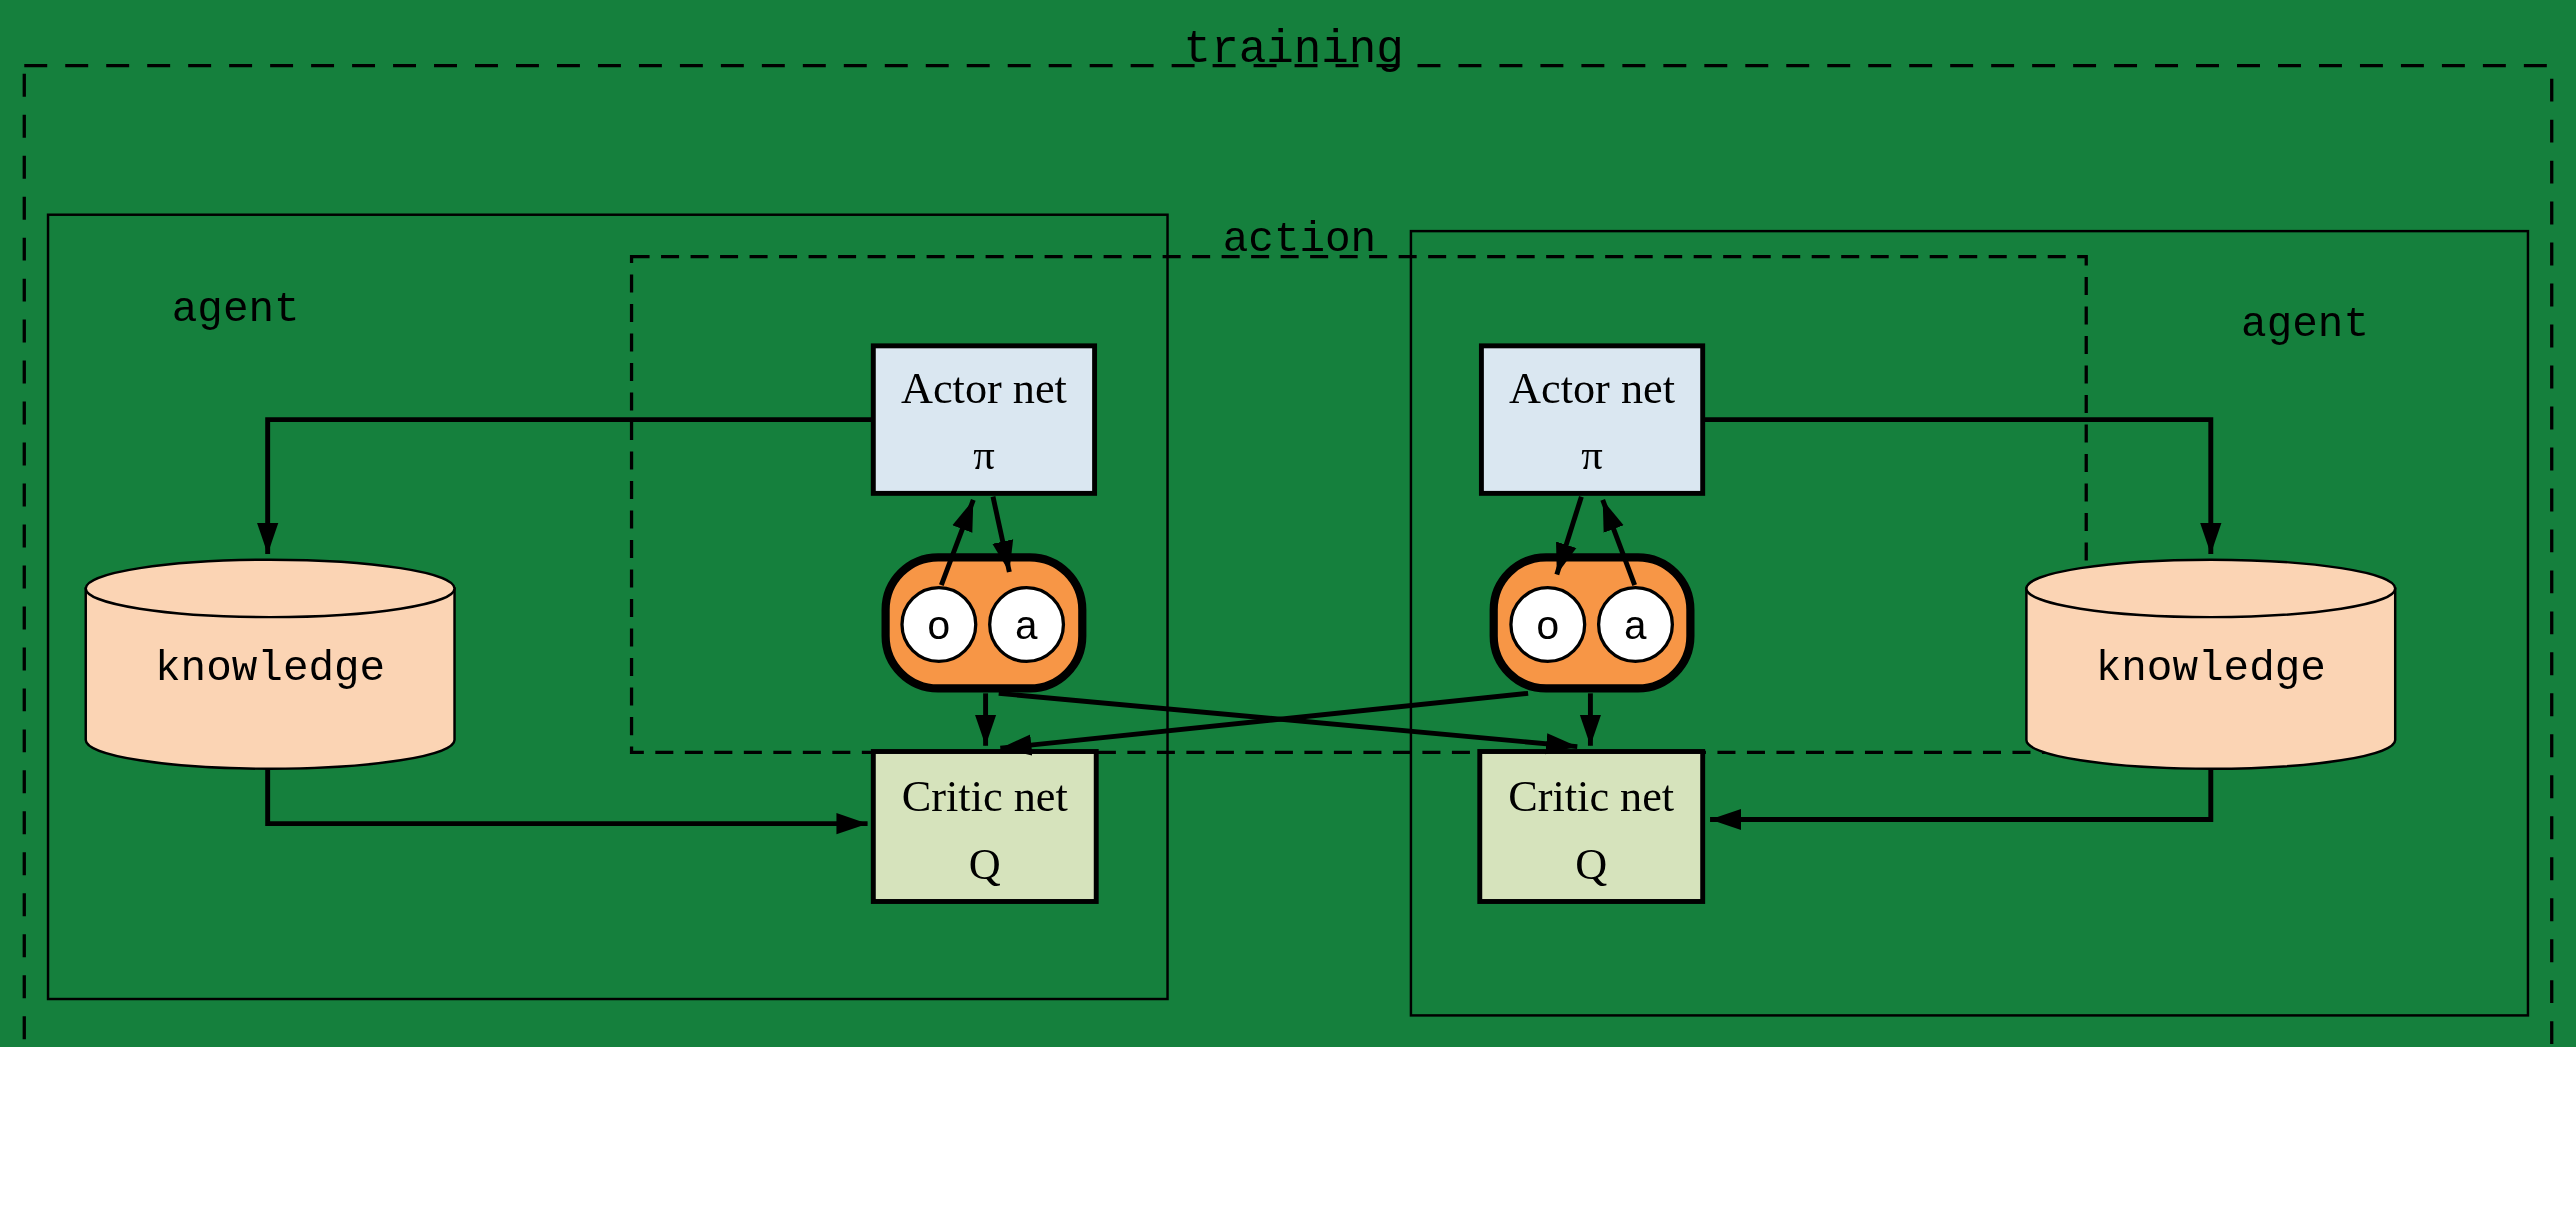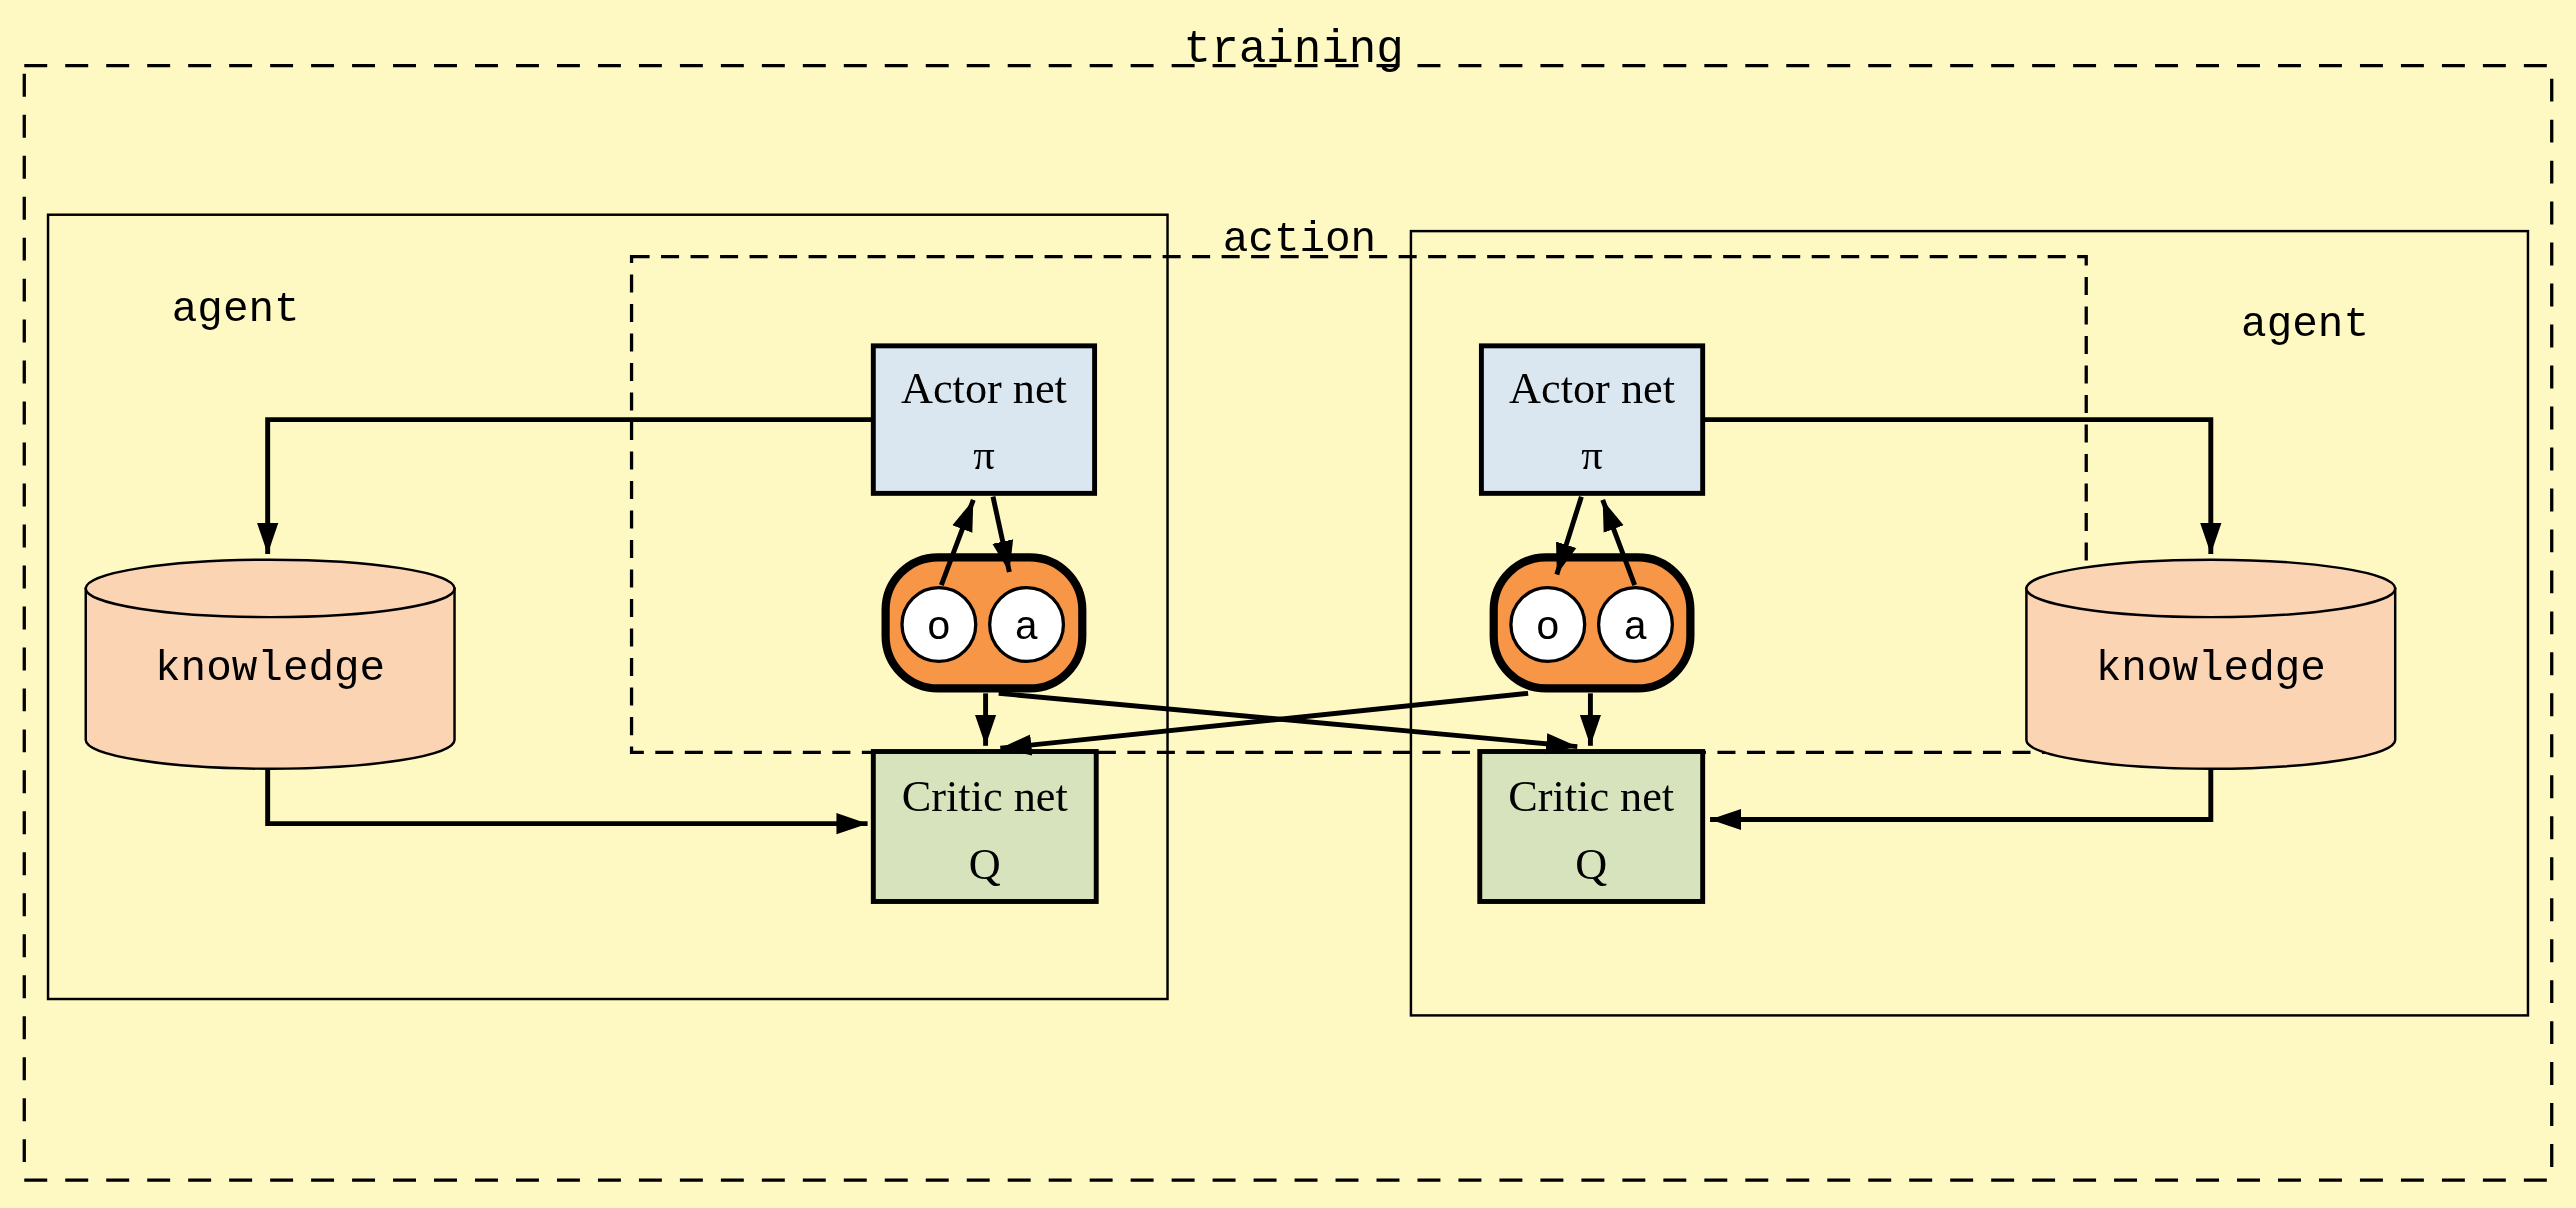--- a/index.html
+++ b/index.html
@@ -1,16 +1,16 @@
 <!DOCTYPE html>
 <html style="font-size:13px"><head>
 <meta charset="utf-8">
 <style>
   html,body{margin:0;padding:0;background:#ffffff;}
-  .canvas{width:2576px;height:1208px;position:relative;background:#fef9c3;}
+  .canvas{width:2576px;height:1047px;position:relative;background:#15803d;}
   svg{display:block;}
   .mono-label{font-family:"Liberation Mono","DejaVu Sans Mono",monospace;}
   .serif-label{font-family:"Liberation Serif","DejaVu Serif",serif;}
   text{fill:#000000;}
   .t56{font-size:56px;}
   .t52{font-size:52px;}
   .t54{font-size:54px;}
   .t50{font-size:50px;}
   .frame{fill:none;stroke:#000000;}
   .dashed-big{stroke-width:4;stroke-dasharray:28 22;}

